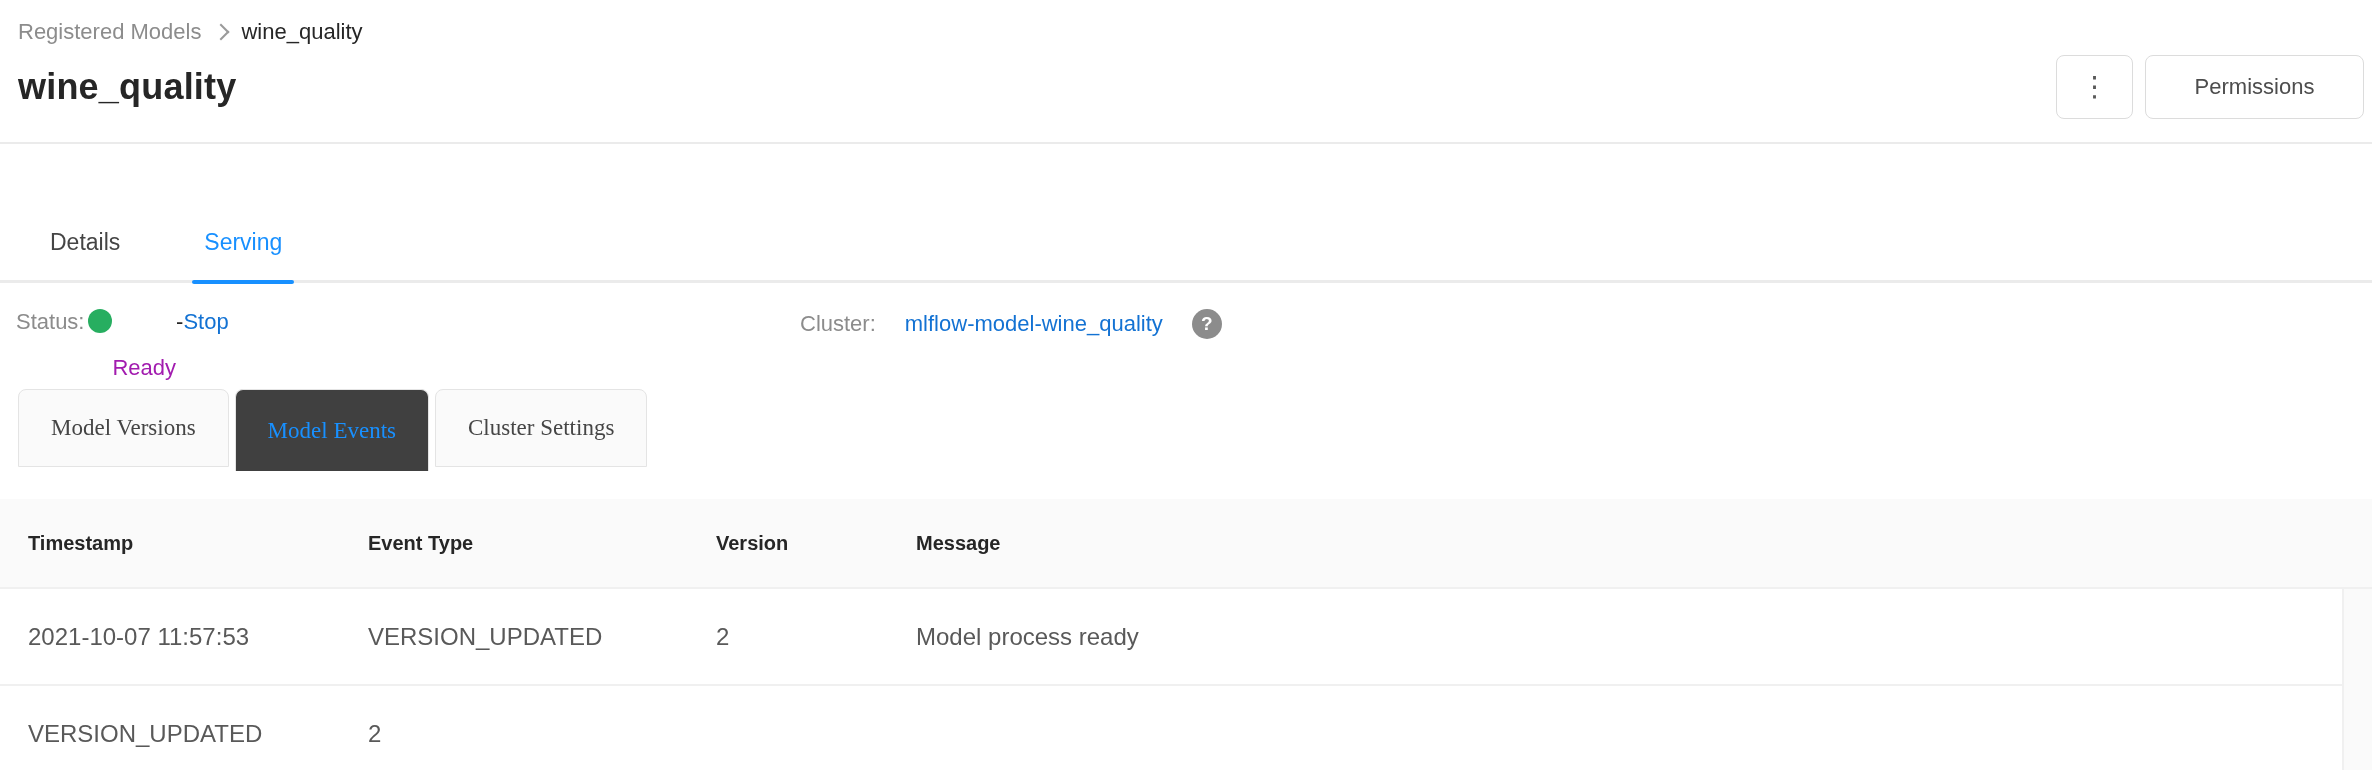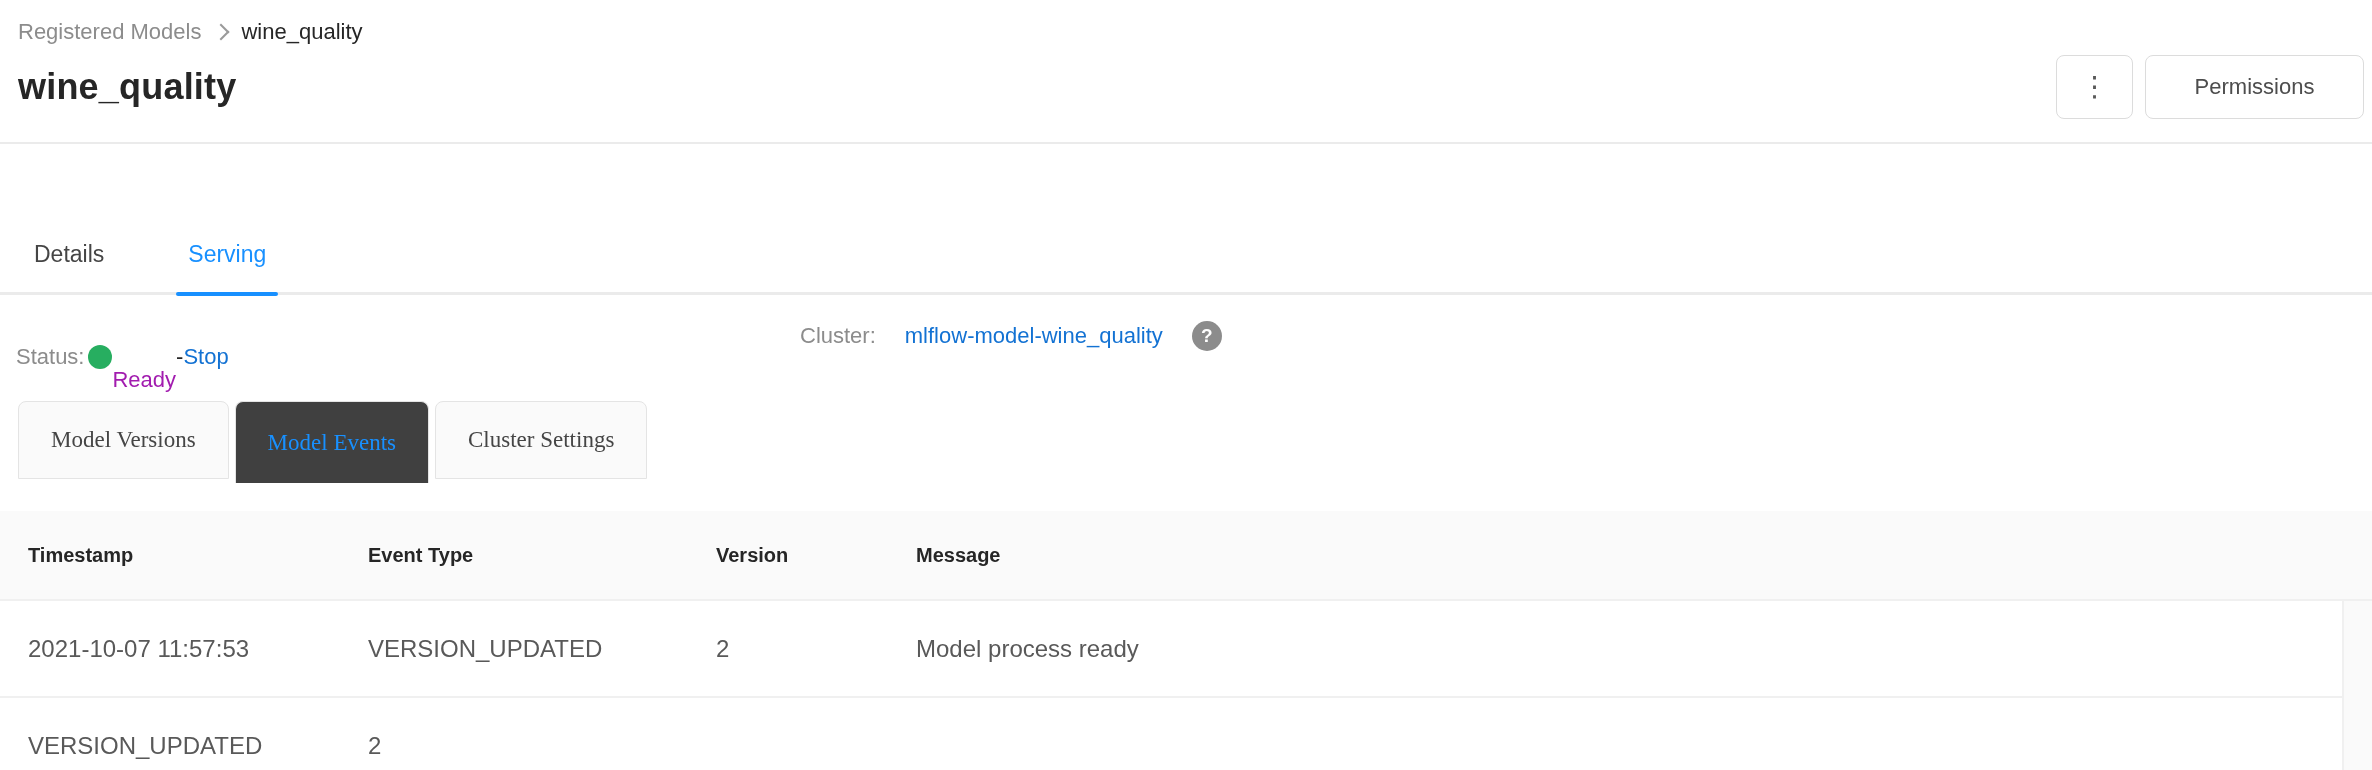--- a/index.html
+++ b/index.html
@@ -22,30 +22,30 @@
   .btn { height:64px; background:#fff; border:1px solid #dcdcdc; border-radius:8px;
          display:flex; align-items:center; justify-content:center; cursor:pointer;
          font-size:22px; color:#4d4d4d; font-family:"Liberation Sans", sans-serif; }
   .btn-kebab { width:77px; }
   .kebab-glyph { font-size:28px; color:#595959; line-height:1; letter-spacing:0; }
   .btn-permissions { width:219px; }
 
   .divider { border:none; border-top:2px solid #ebebeb; margin-top:16px; }
 
   
-  .tabs { height:139px; display:flex; align-items:flex-end; gap:60px; padding-left:22px;
-          border-bottom:3px solid #ebebeb;margin-top:12px; }
+  .tabs { height:139px; display:flex; align-items:flex-end; gap:60px; padding-left:38px;
+          border-bottom:3px solid #ebebeb; }
   .tab { position:relative; padding:0 12px 24px; font-size:23px; color:#454545; cursor:pointer; }
   .tab.active { color:#1890ff; font-weight:400; }
   .tab.active .ink-bar { position:absolute; left:0; right:0; bottom:-4px; height:4px;
                          background:#1890ff; border-radius:2px; }
 
   
   .status-row { position:relative; margin-top:26px; height:36px; font-size:22px; }
-  .status-group { position:absolute; left:16px; top:0; display:flex; align-items:center; }
+  .status-group { position:absolute; left:16px; top:0; display:flex; align-items:flex-start; }
   .muted-label { color:#8c8c8c; }
   .status-dot { width:24px; height:24px; border-radius:50%; background:#27ae60; margin-left:4px; }
   .status-value { color:#a21caf;margin-top:46px; }
   .status-sep { color:#262626; }
   .link { color:#1372d3; cursor:pointer; }
   .cluster-group { position:absolute; left:800px; top:0; display:flex; align-items:center; gap:29px; }
   .help-icon { width:30px; height:30px; border-radius:50%; background:#8c8c8c; color:#fff;
                font-size:19px; font-weight:700; display:flex; align-items:center; justify-content:center;
                cursor:pointer; }
 

